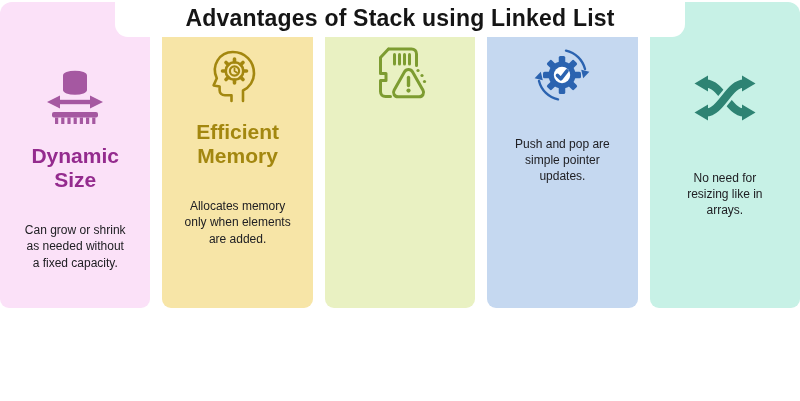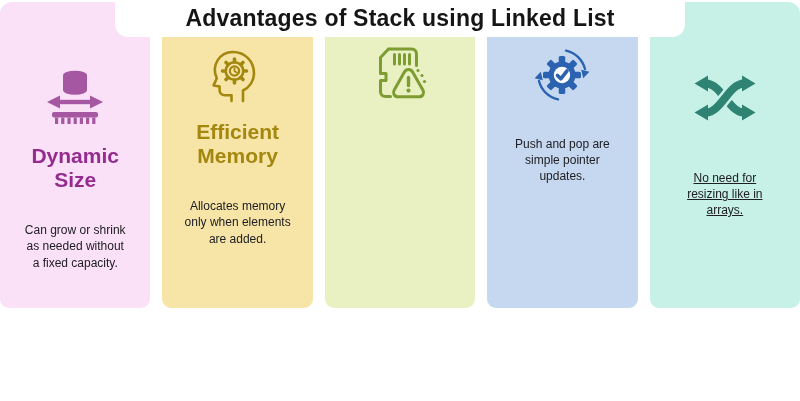--- a/index.html
+++ b/index.html
@@ -71,21 +71,21 @@
   .desc{
     margin-top:30px;
     font-size:12px;
     line-height:1.35;
     color:#202024;
   }
   .c0 .desc{max-width:106px;}
   .c1 .desc{max-width:108px;}
   .c2 .desc{max-width:112px;}
   .c3 .desc{max-width:108px;}
-  .c4 .desc{max-width:92px;margin-top:40px;text-decoration:underline;}
+  .c4 .desc{max-width:92px;margin-top:40px;}
 
   svg{display:block;}
 </style>
 </head>
 <body>
 
 <div class="stage">
 
   <div class="board">
 

